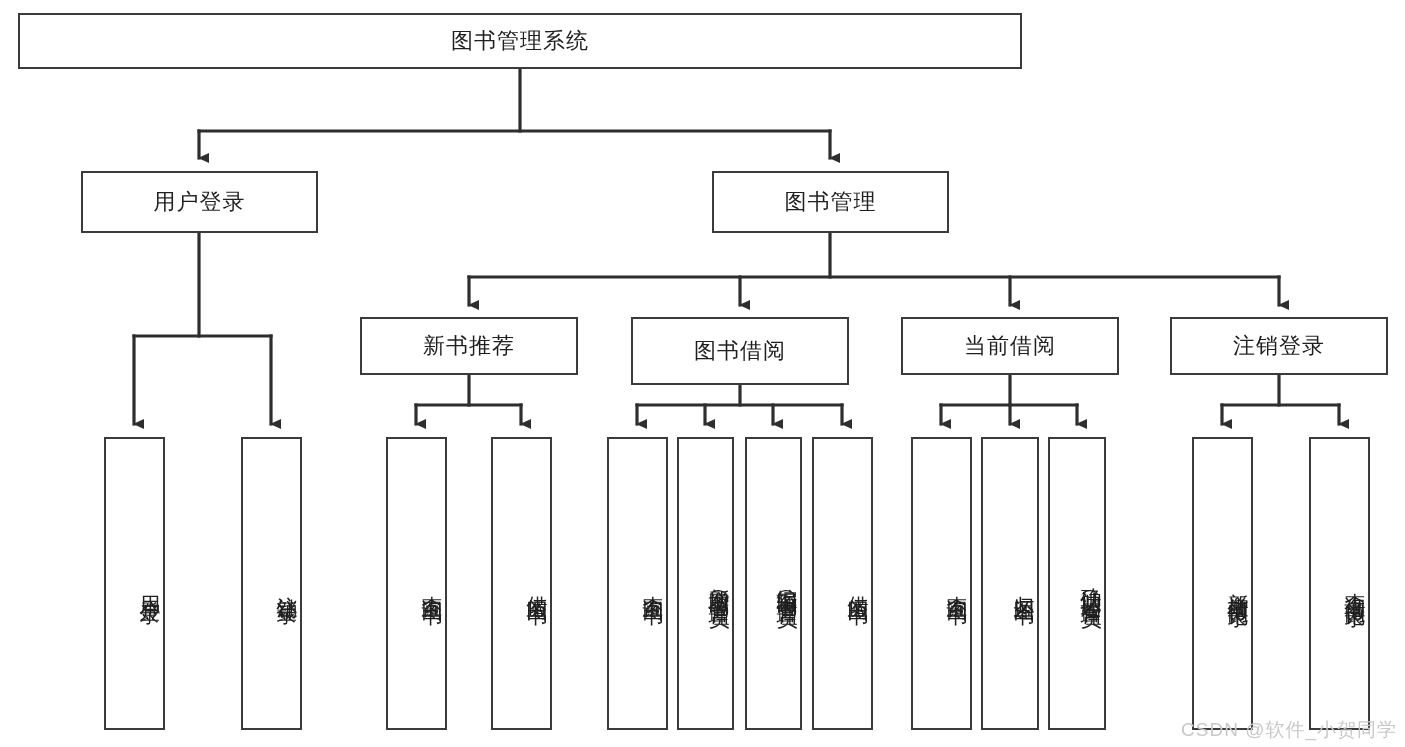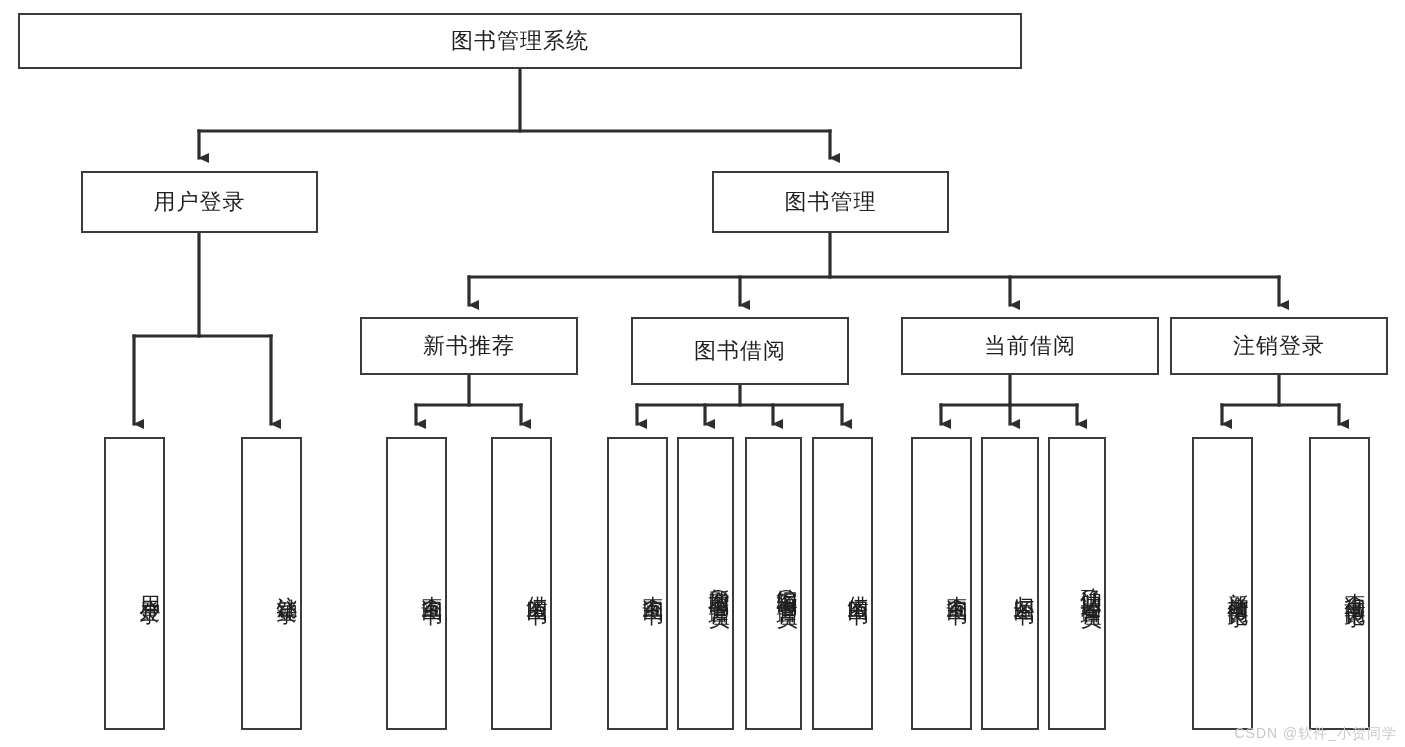--- a/index.html
+++ b/index.html
@@ -45,21 +45,21 @@
   }
   .node.vert .vtext{
     writing-mode:vertical-rl;
     text-orientation:upright;
     display:block;
     margin-top:2px;
   }
   .watermark{
     position:absolute;
     right:8px;bottom:4px;
-    font-size:14px;
+    font-size:19px;
     color:#c9c9c9;
     letter-spacing:1px;
     white-space:nowrap;
     font-family:"Liberation Sans","DejaVu Sans",sans-serif;
     margin-left:12px;
   }
 </style>
 </head>
 <body>
 
@@ -125,21 +125,21 @@
   <div class="node horiz" style="left:712px;top:171px;width:237px;height:62px;">
     <span>图书管理</span>
   </div>
 
   <div class="node horiz" style="left:360px;top:317px;width:218px;height:58px;">
     <span>新书推荐</span>
   </div>
   <div class="node horiz" style="left:631px;top:317px;width:218px;height:68px;">
     <span>图书借阅</span>
   </div>
-  <div class="node horiz" style="left:901px;top:317px;width:258px;height:58px;">
+  <div class="node horiz" style="left:901px;top:317px;width:218px;height:58px;">
     <span>当前借阅</span>
   </div>
   <div class="node horiz" style="left:1170px;top:317px;width:218px;height:58px;">
     <span>注销登录</span>
   </div>
 
   <div class="node vert" style="left:104px;top:437px;width:61px;height:293px;">
     <span class="vtext">用户登录</span>
   </div>
   <div class="node vert" style="left:241px;top:437px;width:61px;height:293px;">

